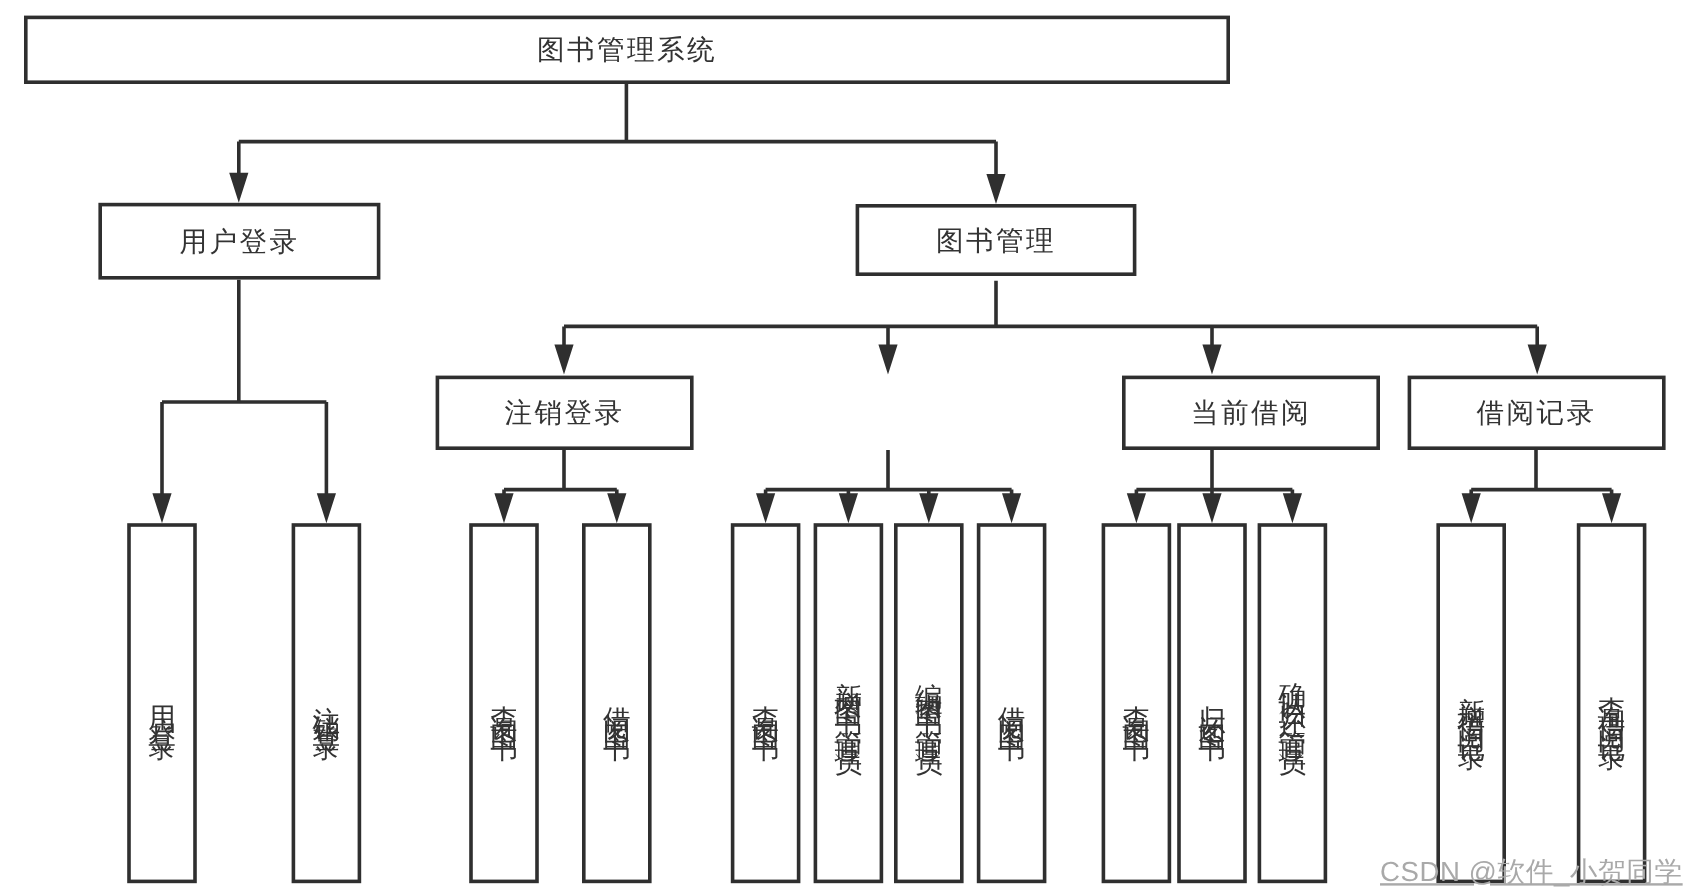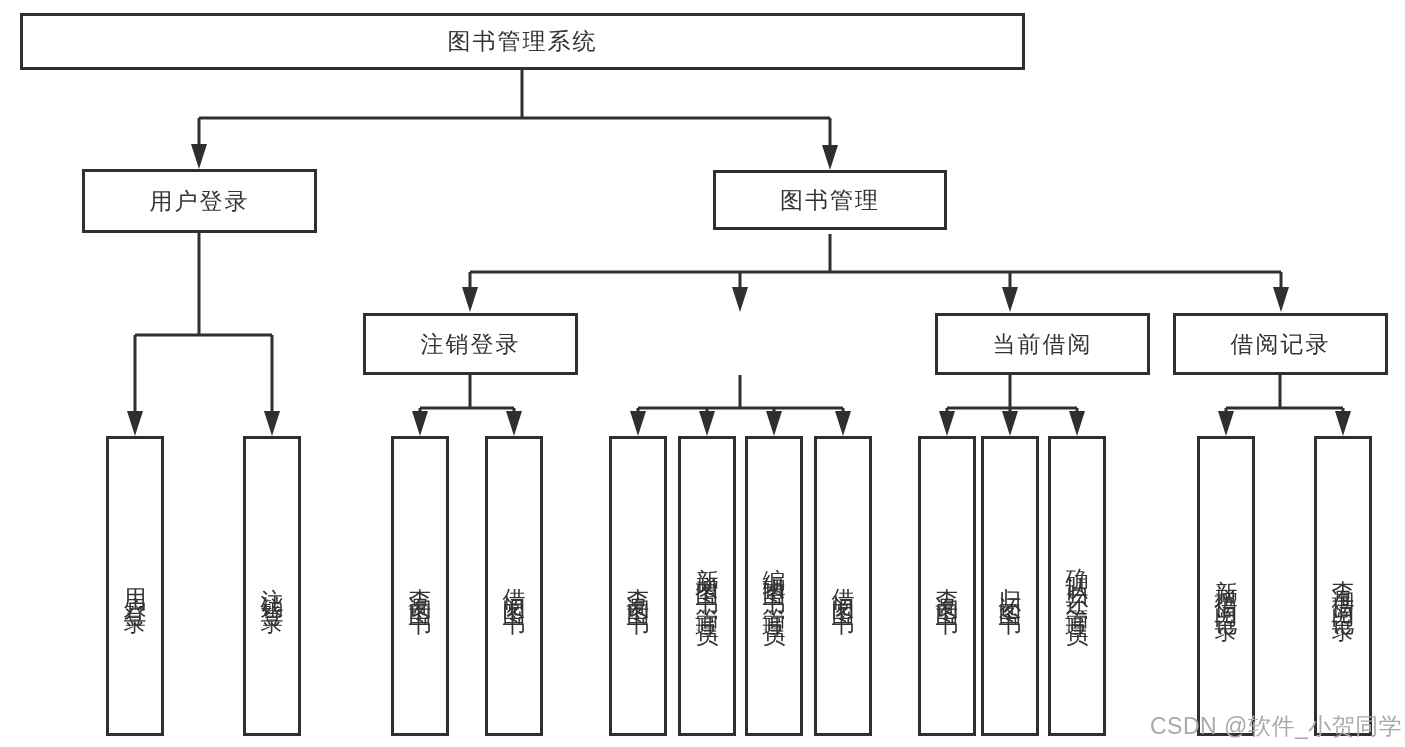--- a/index.html
+++ b/index.html
@@ -17,21 +17,21 @@
     color:#333333;
   }
   .node.h { font-size:23px; letter-spacing:2px; white-space:nowrap; }
   .node.v {
     writing-mode:vertical-rl; text-orientation:mixed;
     font-size:23px; letter-spacing:8px; line-height:1;
     width:58px; height:300px; top:436px;
   }
   .watermark {
     position:absolute; z-index:3; left:1150px; top:711px;
-    font-size:23px; letter-spacing:0.5px; color:#a9a9a9; white-space:nowrap;
+    font-size:23px; letter-spacing:0.5px; color:#a9a9a9; white-space:nowrap;text-decoration:underline;
   }
 </style>
 </head>
 <body>
 
 <div class="canvas">
 
   <svg class="connectors" width="1405" height="747" viewBox="0 0 1405 747" aria-hidden="true">
     <path d="M522 70 V118 M199 118 H830 M199 118 V146 M830 118 V146
              M199 233 V335 M135 335 H272 M135 335 V414 M272 335 V414

